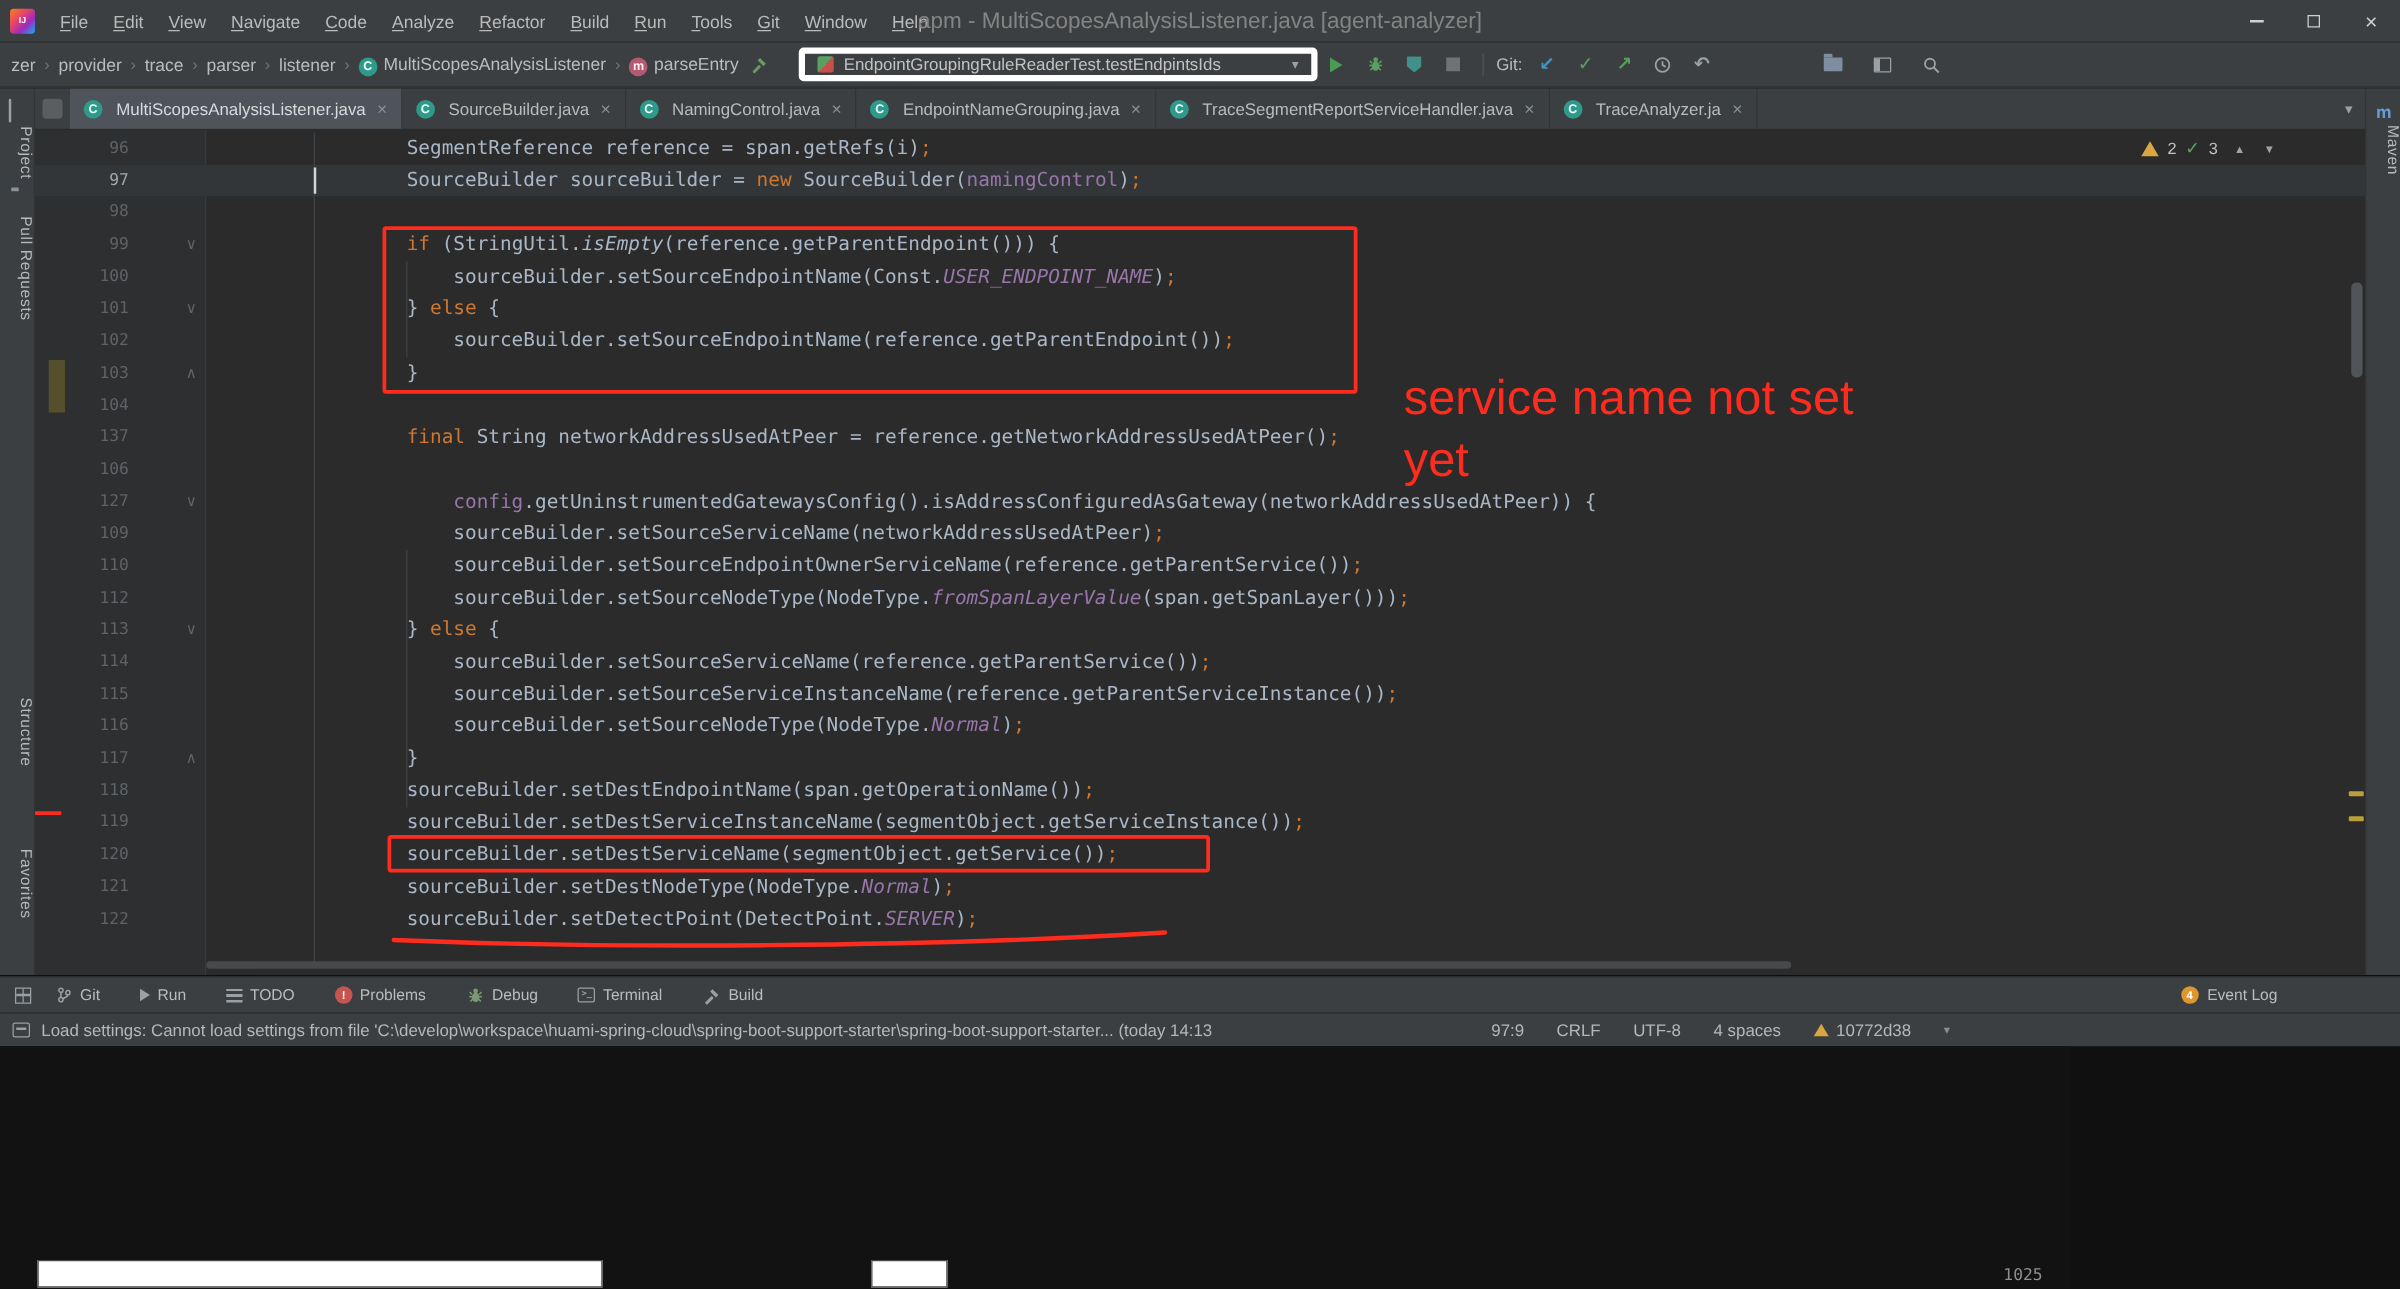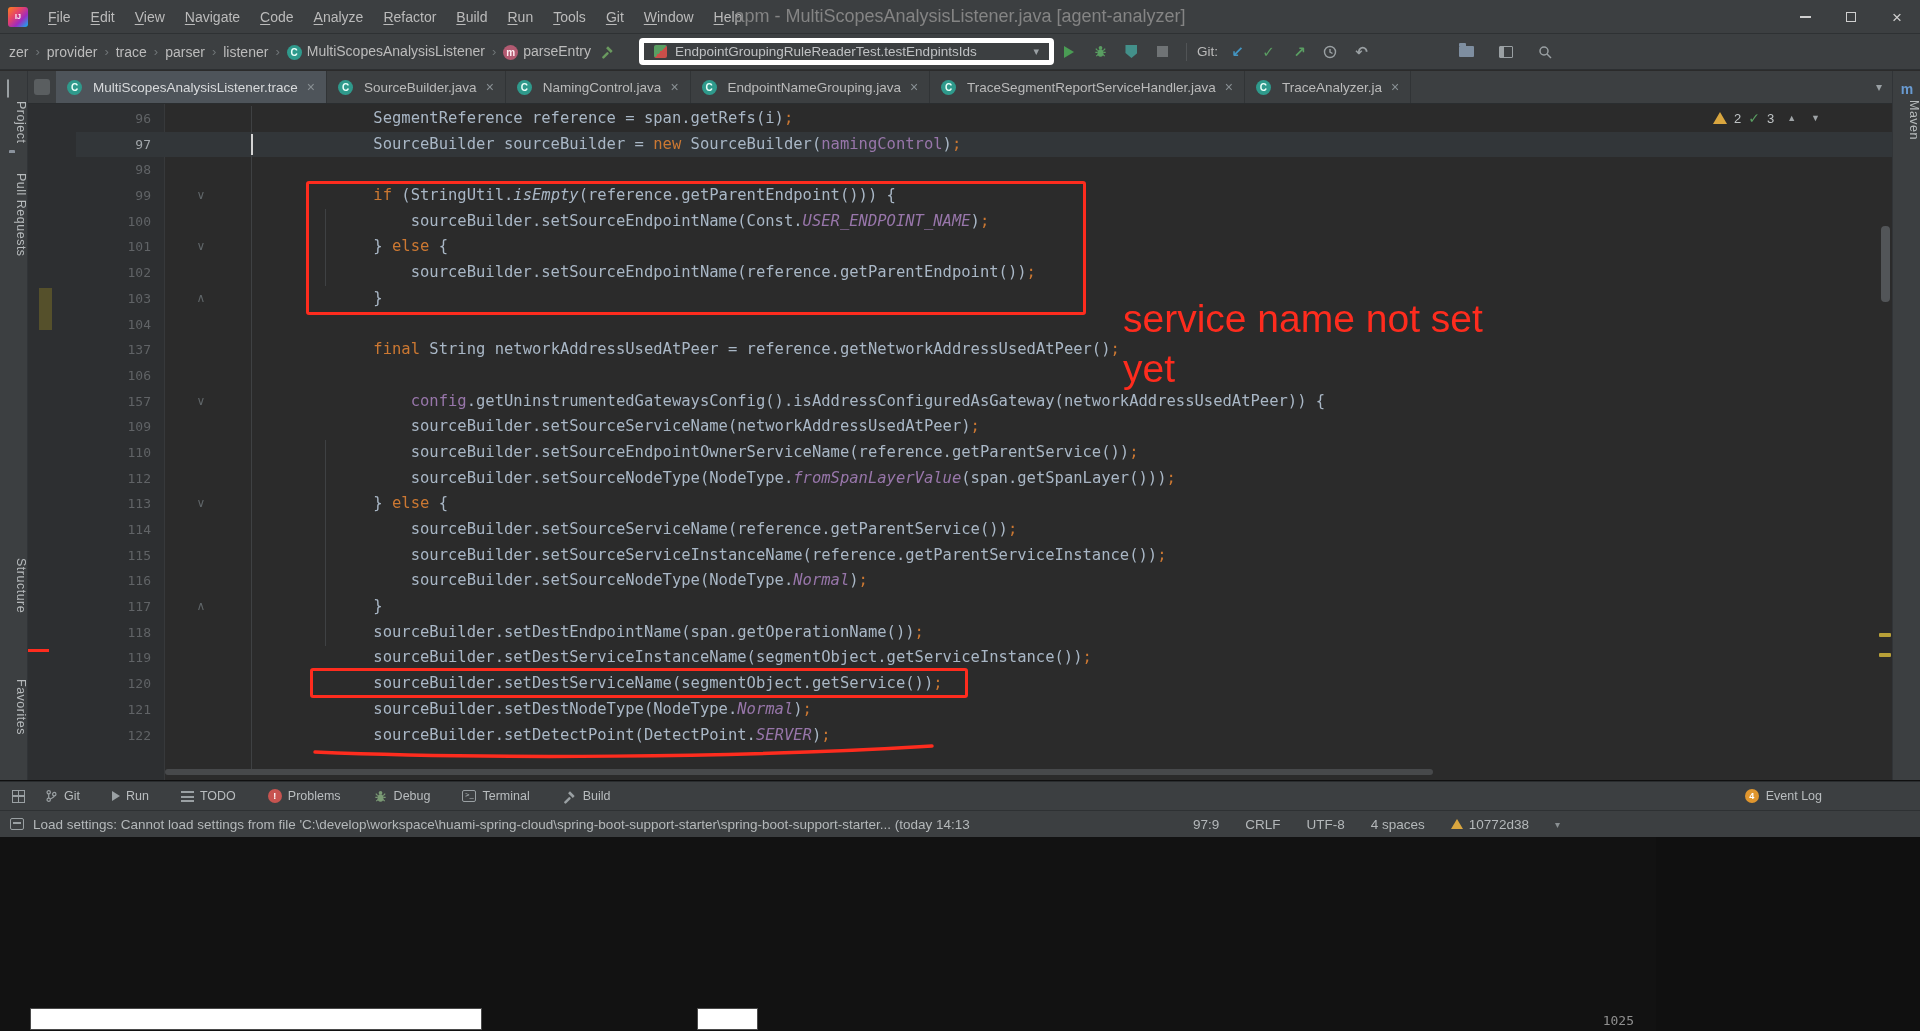--- a/index.html
+++ b/index.html
@@ -77,21 +77,21 @@
   .tab-corner { position:absolute; left:6px; top:8px; width:16px; height:16px; border-radius:3px; background:#5a5e60; }
   .tab { display:flex; align-items:center; gap:6px; padding:0 11px; border-right:1px solid #313436;
          font-size:13.5px; color:#bbbbbb; white-space:nowrap; }
   .tab.active { background:#4e545a; color:#d8dadc; }
   .tab .x { color:#8a9195; font-size:14px; margin-left:3px; }
   .tabs-more { position:absolute; right:10px; top:0; line-height:33px; color:#9aa0a4; font-size:12px; }
 
   .viewport { position:relative; width:1864px; height:676px; background:#2b2b2b; overflow:hidden;
               font-family:"DejaVu Sans Mono",monospace; }
   .gutter-bg { position:absolute; left:0; top:0; bottom:0; width:137px; background:#2d2f31; border-right:1px solid #37393b; z-index:0; }
-  .lines { position:relative; z-index:1; padding-top:2px;margin-left:48px; }
+  .lines { position:relative; z-index:1; padding-top:2px; }
   .row { display:flex; height:25.7px; position:relative; }
   .row.cur { background:#323639; }
   .ln { width:137px; min-width:137px; text-align:right; padding-right:62px;
         font:13px/25.7px "DejaVu Sans Mono",monospace; color:#606366; }
   .row.cur .ln { color:#a2a7ab; }
   .codeline { font:15.5px/25.7px "DejaVu Sans Mono",monospace; white-space:pre; padding-left:11px; color:#a9b7c6; }
   .t-d { color:#a9b7c6; }
   .t-k { color:#cc7832; }
   .t-c { color:#9876aa; font-style:italic; }
   .t-f { color:#9876aa; }
@@ -288,21 +288,21 @@
     <div class="rightstrip">
       <span class="maven-m" style="top:10px">m</span>
       <div class="vlabel" style="top:29px">Maven</div>
     </div>
 
     <div class="editor">
       <div class="tabbar" id="tab-bar">
         <span class="tab-corner"></span>
         <div class="tab active">
             <span class="cicon">C</span>
-            <span>MultiScopesAnalysisListener.trace</span>
+            <span>MultiScopesAnalysisListener.java</span>
             <span class="x">×</span>
           </div>
           <div class="tab">
             <span class="cicon">C</span>
             <span>SourceBuilder.java</span>
             <span class="x">×</span>
           </div>
           <div class="tab">
             <span class="cicon">C</span>
             <span>NamingControl.java</span>
@@ -377,21 +377,21 @@
             </div>
             <div class="row">
               <span class="ln">137</span>
               <span class="codeline"><span>                </span><span class="t-k">final</span><span class="t-d"> String networkAddressUsedAtPeer = reference.getNetworkAddressUsedAtPeer()</span><span class="t-s">;</span></span>
             </div>
             <div class="row">
               <span class="ln">106</span>
               <span class="codeline"><span></span></span>
             </div>
             <div class="row">
-              <span class="ln">157</span>
+              <span class="ln">127</span>
               <span class="fold">∨</span>
               <span class="codeline"><span>                    </span><span class="t-f">config</span><span class="t-d">.getUninstrumentedGatewaysConfig().isAddressConfiguredAsGateway(networkAddressUsedAtPeer)) {</span></span>
             </div>
             <div class="row">
               <span class="ln">109</span>
               <span class="codeline"><span>                    </span><span class="t-d">sourceBuilder.setSourceServiceName(networkAddressUsedAtPeer)</span><span class="t-s">;</span></span>
             </div>
             <div class="row">
               <span class="ln">110</span>
               <span class="codeline"><span>                    </span><span class="t-d">sourceBuilder.setSourceEndpointOwnerServiceName(reference.getParentService())</span><span class="t-s">;</span></span>

